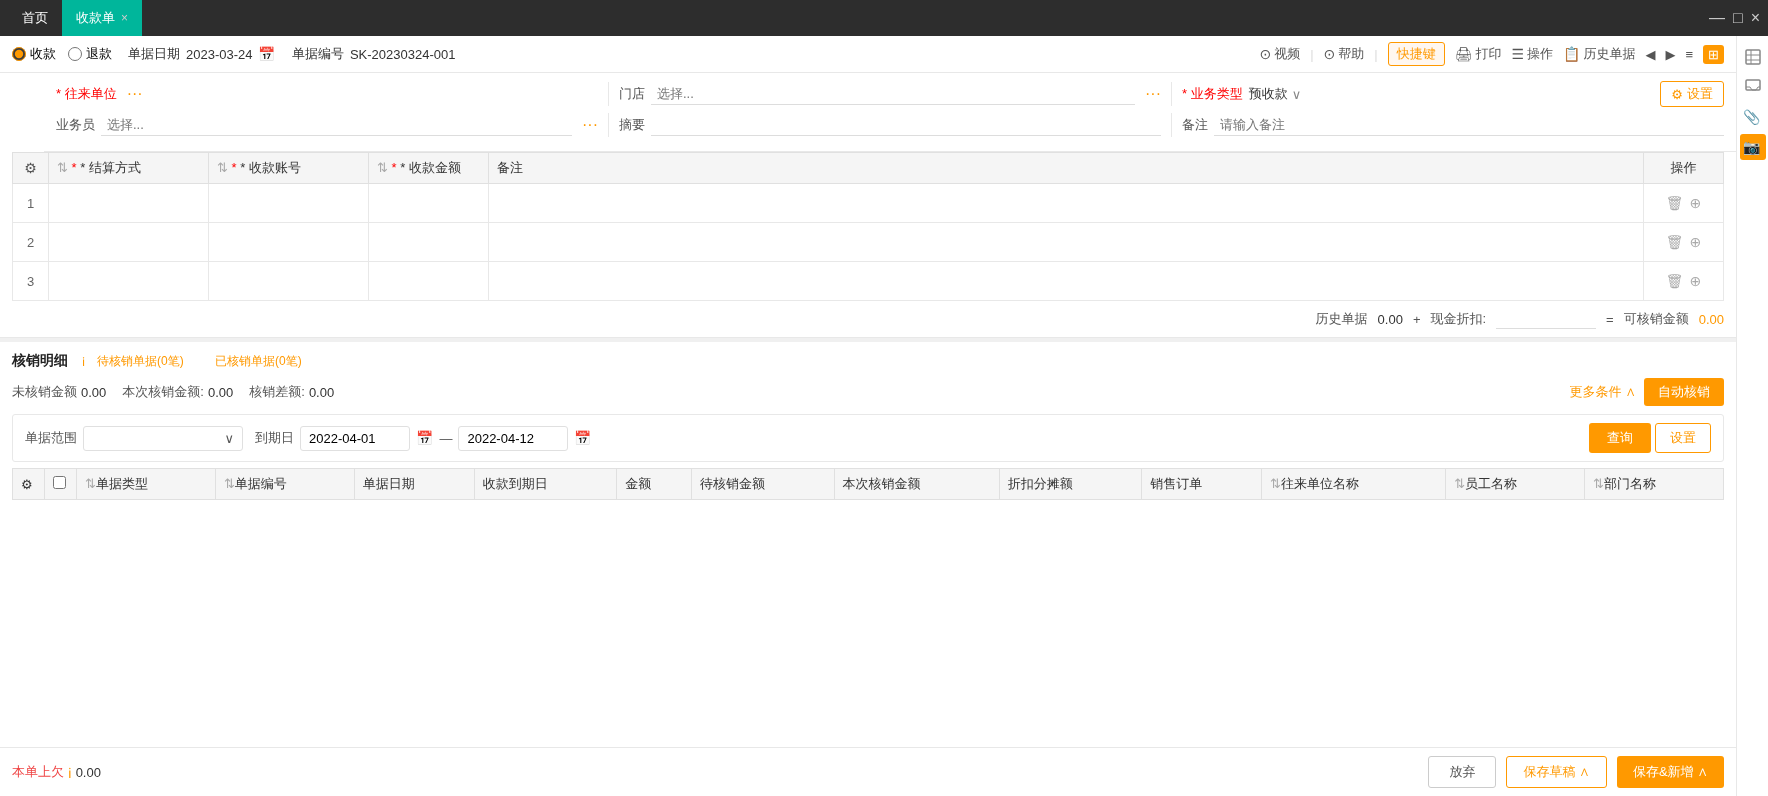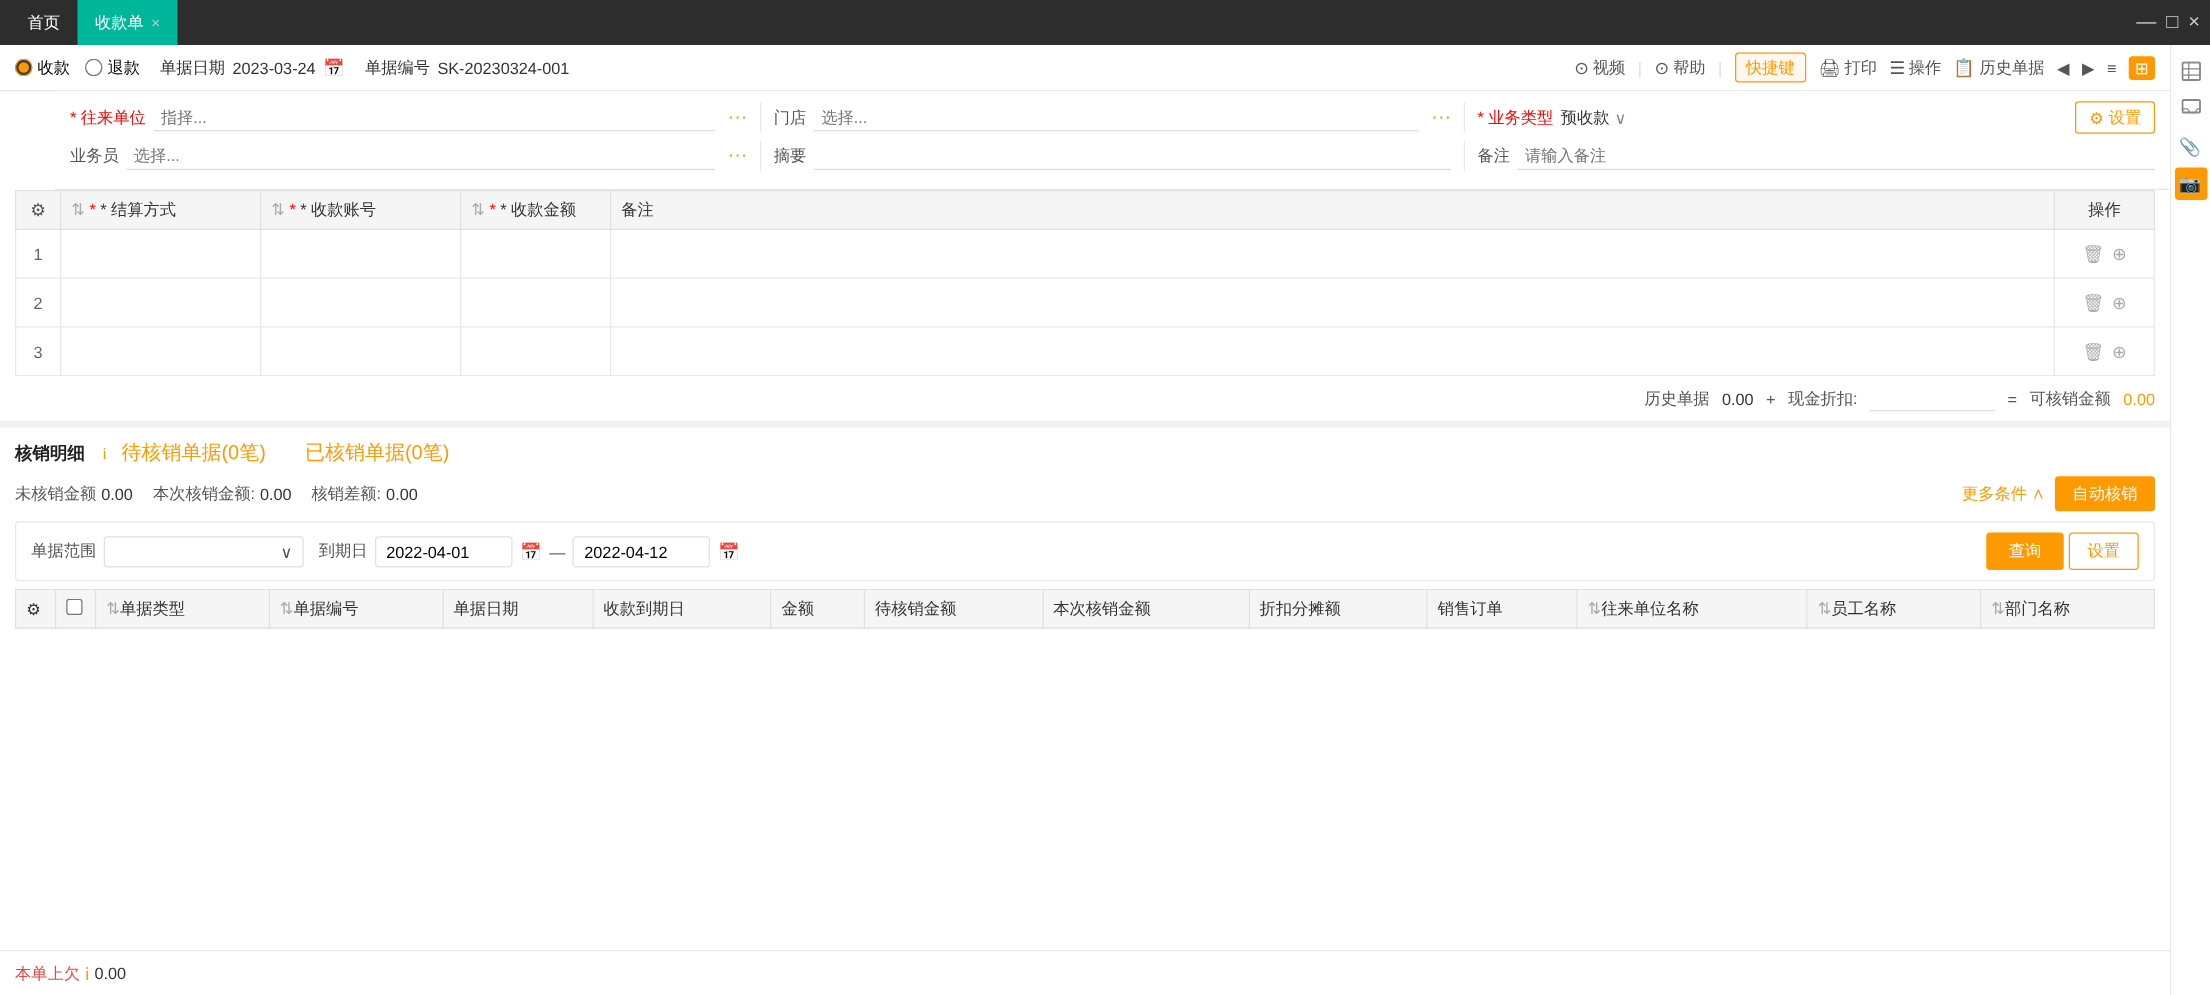--- a/index.html
+++ b/index.html
@@ -90,21 +90,21 @@
     .summary-highlight { color: #f90; font-weight: 500; }
     .summary-input {
       border: none; border-bottom: 1px solid #ddd; width: 100px; padding: 2px 4px;
       outline: none; text-align: right; font-size: 13px;
     }
 
     
     .verify-section { padding: 10px 12px 0; background: #fff; flex: 1; display: flex; flex-direction: column; overflow: hidden; }
     .verify-header { display: flex; align-items: center; gap: 12px; margin-bottom: 8px; }
     .verify-title { font-size: 14px; font-weight: 600; color: #222; }
-    .verify-tab { color: #f90; cursor: pointer; font-size: 16px; }
+    .verify-tab { color: #f90; cursor: pointer; font-size: 12px; }
     .verify-info { display: flex; align-items: center; gap: 16px; padding: 0 0 8px; }
     .verify-info-item { display: flex; align-items: center; gap: 4px; }
     .verify-info-label { color: #555; }
     .verify-info-value { color: #333; }
     .verify-info-btn { margin-left: auto; display: flex; align-items: center; gap: 8px; }
     .more-conditions { color: #f90; cursor: pointer; display: flex; align-items: center; gap: 2px; }
     .auto-verify-btn {
       background: #f90; color: #fff; border: none; padding: 5px 14px;
       border-radius: 3px; cursor: pointer; font-size: 13px;
     }
@@ -263,21 +263,20 @@
       <div class="tr-item" style="background:#f90;color:#fff;padding:2px 5px;border-radius:3px;">
         <span>⊞</span>
       </div>
     </div>
   </div>
 
   <div class="form-section">
     <div class="form-row">
       <div class="form-field" style="flex:2;">
         <label>* 往来单位</label>
-        <input class="field-input" type="text" placeholder="指择..." style="">
         <span class="more-btn">···</span>
       </div>
       <div class="separator"></div>
       <div class="form-field" style="flex:2;">
         <label class="normal">门店</label>
         <input class="field-input" type="text" placeholder="选择..." style="">
         <span class="more-btn">···</span>
       </div>
       <div class="separator"></div>
       <div class="form-field" style="flex:2;">
@@ -469,20 +468,29 @@
       </table>
     </div>
   </div>
 
   <div class="footer">
     <div class="footer-info">
       <span class="footer-label">本单上欠</span>
       <span class="footer-icon">ℹ</span>
       <span class="footer-value">0.00</span>
     </div>
+    <div class="footer-actions">
+      <button class="btn-abandon">放弃</button>
+      <button class="btn-save-draft">
+        <span>保存草稿 ∧</span>
+      </button>
+      <button class="btn-save-new">
+        <span>保存&amp;新增 ∧</span>
+      </button>
+    </div>
   </div>
 
 </div>
 
 <div class="right-sidebar">
   <div class="sidebar-icon" title="table">
     <svg width="16" height="16" viewBox="0 0 16 16">
       <rect x="1" y="1" width="14" height="14" rx="1" fill="none" stroke="#888" stroke-width="1.5"></rect>
       <line x1="1" y1="6" x2="15" y2="6" stroke="#888" stroke-width="1"></line>
       <line x1="1" y1="11" x2="15" y2="11" stroke="#888" stroke-width="1"></line>

